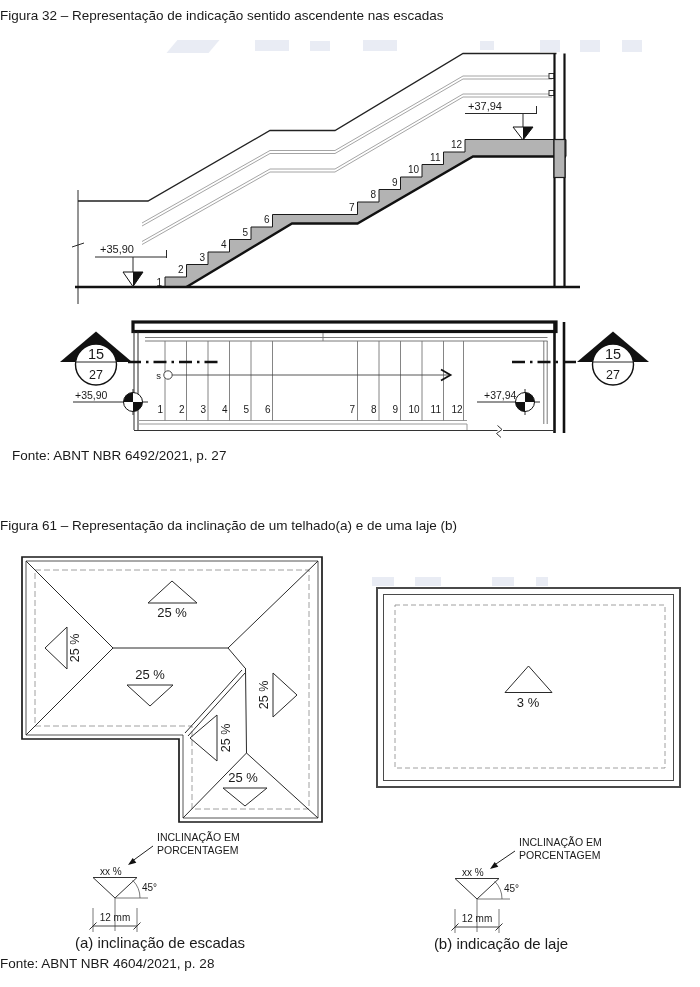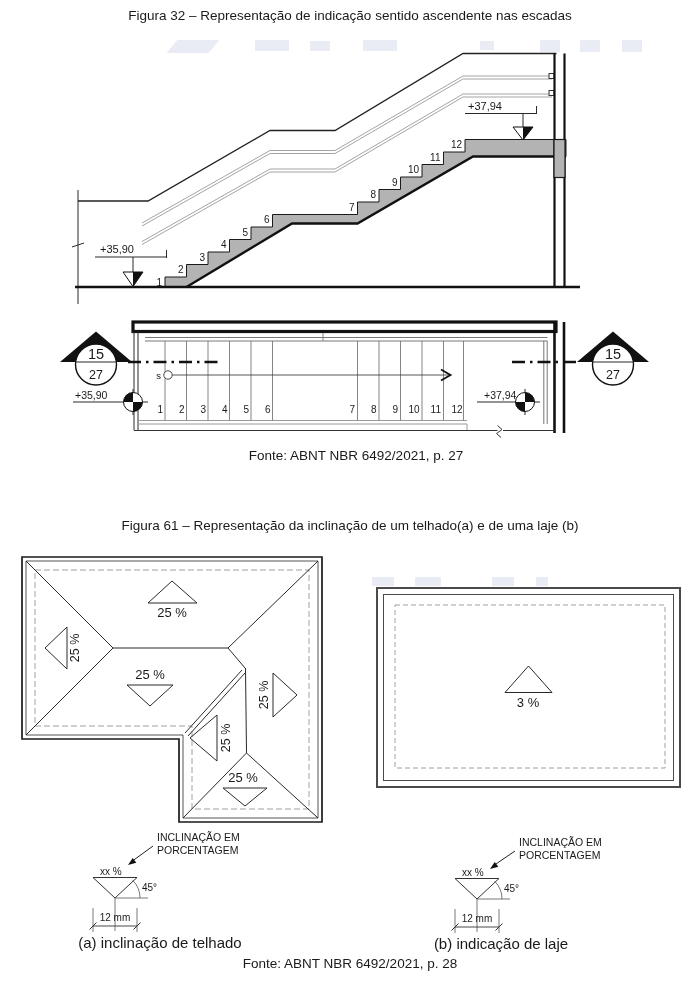--- a/index.html
+++ b/index.html
@@ -1,18 +1,18 @@
 <!DOCTYPE html>
 <html><head>
 <meta charset="utf-8">
 <style>
   html,body{margin:0;padding:0;background:#fff;}
   body{width:700px;height:987px;position:relative;overflow:hidden;
        font-family:"Liberation Sans",sans-serif;color:#1a1a1a;}
-  .ctitle{position:absolute;left:0;right:0;text-align:center;font-size:13.5px;}
+  .ctitle{position:absolute;left:0;right:0;font-size:13.5px;}
   .caption{position:absolute;text-align:center;font-size:15px;}
   .wm{position:absolute;background:#e9ecf4;}
   .wmsk{transform:skewX(-40deg);}
   svg{position:absolute;left:0;}
   svg text{fill:#1a1a1a;}
   .t9{font-size:9.5px;}.t10{font-size:10px;}.t105{font-size:10.5px;}
   .t11{font-size:11px;}.t125{font-size:12.5px;}.t13{font-size:13px;}
   .t14{font-size:14.5px;}
   .thin{stroke:#555;stroke-width:0.8;fill:none;}
   .med{stroke:#2a2a2a;stroke-width:1;fill:none;}
@@ -284,15 +284,15 @@
       <line x1="455" y1="909" x2="455" y2="933" class="thin"></line>
       <line x1="499" y1="909" x2="499" y2="933" class="thin"></line>
       <line x1="455" y1="927" x2="499" y2="927" stroke="#333" stroke-width="0.9"></line>
       <line x1="451.5" y1="930.5" x2="458.5" y2="923.5" stroke="#333" stroke-width="1"></line>
       <line x1="495.5" y1="930.5" x2="502.5" y2="923.5" stroke="#333" stroke-width="1"></line>
       <text x="477" y="922" class="t10" text-anchor="middle">12 mm</text>
     </g>
   </g>
 </svg>
 
-<div class="caption" style="left:20px;top:934px;width:280px;">(a) inclinação de telhado</div>
+<div class="caption" style="left:20px;top:934px;width:280px;">(a) inclinação de escadas</div>
 <div class="caption" style="left:360px;top:935px;width:282px;">(b) indicação de laje</div>
-<div class="ctitle" style="top:956px;">Fonte: ABNT NBR 6492/2021, p. 28</div>
+<div class="ctitle" style="top:956px;">Fonte: ABNT NBR 4604/2021, p. 28</div>
 
 </body></html>

